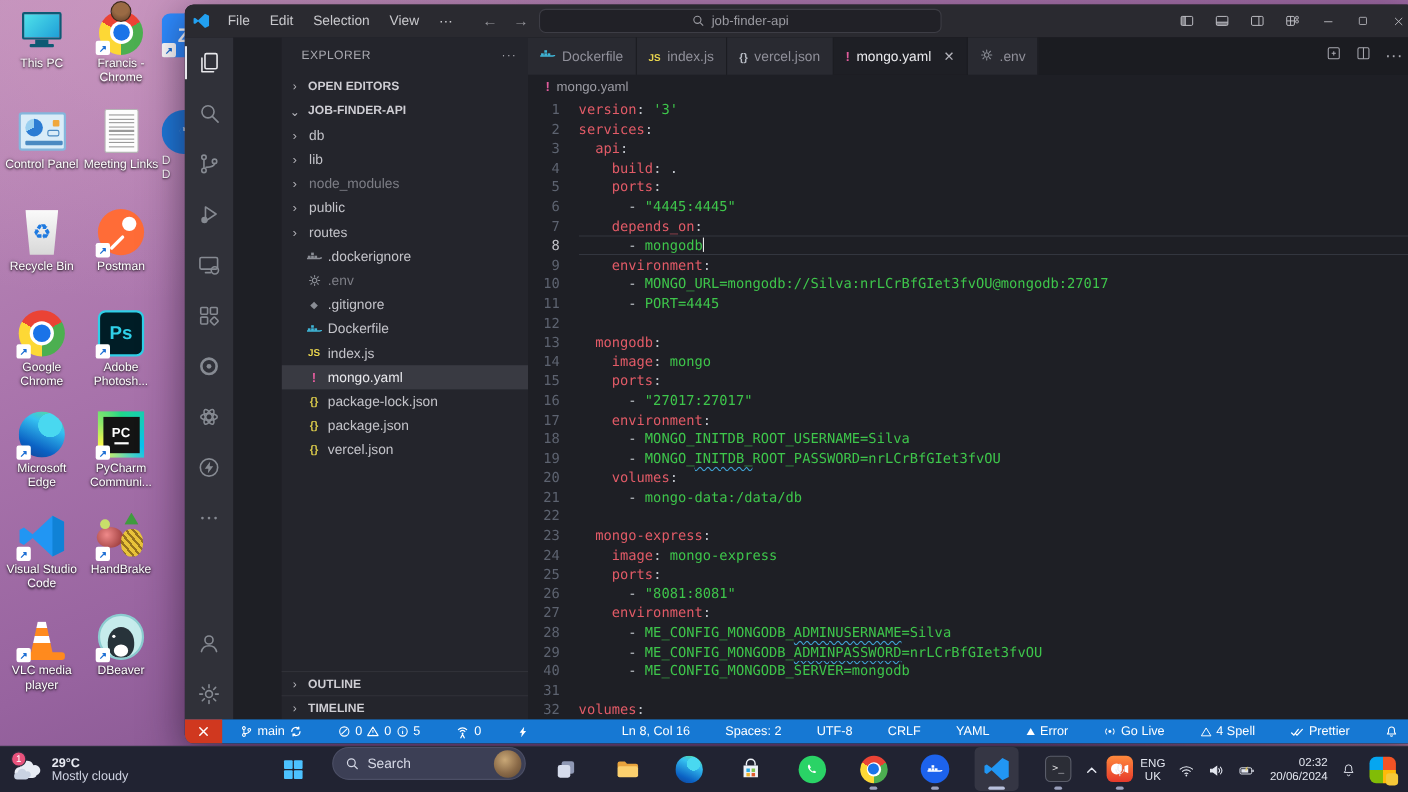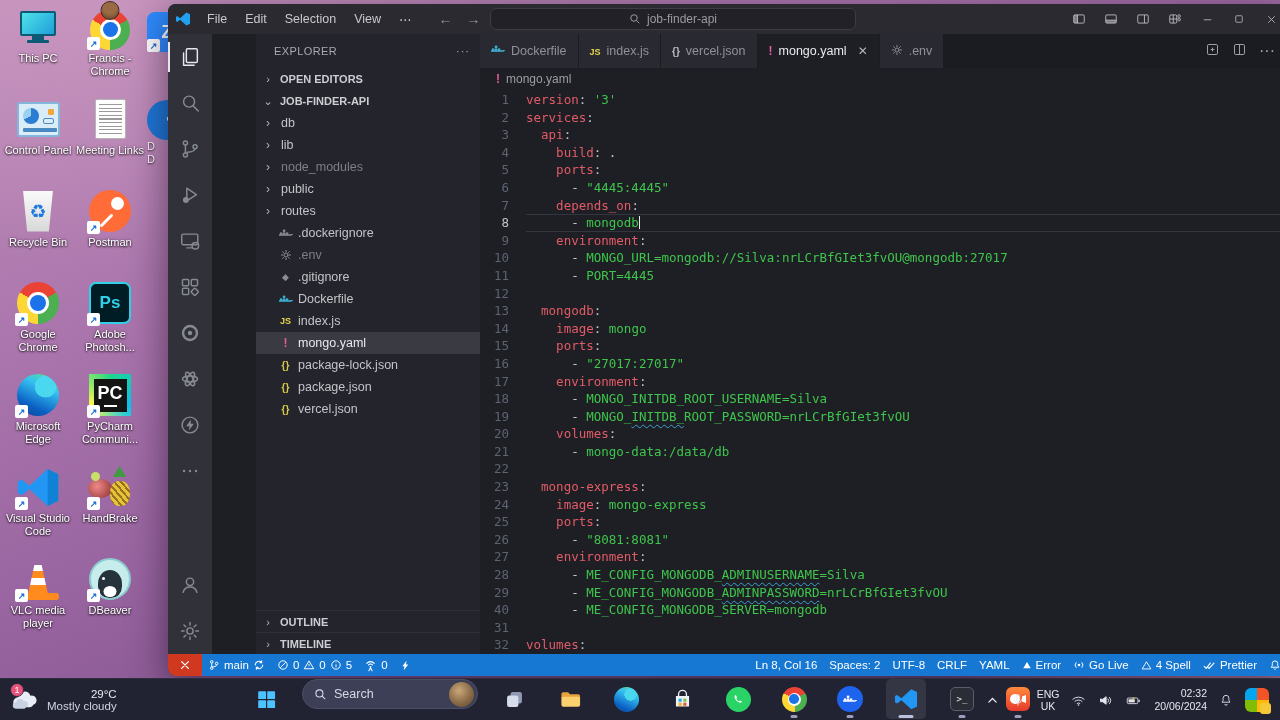--- a/index.html
+++ b/index.html
@@ -82,28 +82,28 @@
   .cl.cur .lc { box-shadow: inset 0 1px 0 #33363f, inset 0 -1px 0 #33363f; }
   .cl .lc { flex:1; }
   .tk-k { color:#e25b67; } .tk-s { color:#3ec54b; } .tk-p { color:#c2c6cc; } .tk-t { color:#c8ccd2; }
   .tk-q { color:#3ec54b; text-decoration:underline wavy #3f9fd0 1px; text-underline-offset:3px; }
   .caret { display:inline-block; width:1.5px; height:13px; background:#e8e8e8; vertical-align:-2px; }
   .scrollmark { position:absolute; right:2px; width:5px; border-radius:2px; background:#3d7fc4; }
   
   .statusbar { height:22px; background:#1678d3; flex:none; display:flex; align-items:center;
     color:#fff; font-size:11.5px; }
   .sb-remote { width:34px; height:100%; background:#d0381f; display:flex; align-items:center; justify-content:center; flex:none; }
-  .sbi { display:flex; align-items:center; gap:4px; padding:0 6px; height:100%; }
+  .sbi { display:flex; align-items:center; gap:4px; padding:0 16px; height:100%; }
   .sbi svg { flex:none; }
   .sb-sp { flex:1; }
   
   .taskbar { position:absolute; left:0; right:0; bottom:0; height:42px; background:#212332;
     border-top:1px solid rgba(255,255,255,.06); }
   .tb-weather { position:absolute; left:10px; top:0; height:42px; display:flex; align-items:center; gap:7px; color:#e8eaf2; }
-  .tb-weather .t1 { font-size:11.5px; font-weight:normal;text-align:right; }
+  .tb-weather .t1 { font-size:11.5px; font-weight:bold; }
   .tb-weather .t2 { font-size:11.5px; color:#cfd3e2; }
   .wx-cloud { position:relative; width:30px; height:22px; }
   .wx-badge { position:absolute; right:16px; top:-6px; min-width:14px; height:14px; border-radius:7px;
     background:#e8527c; color:#fff; font-size:9px; display:flex; align-items:center; justify-content:center;
     border:1.5px solid #2a2c3c; z-index:2; padding:0 2px;}
   .tb-center { position:absolute; left:246px; top:0; height:54px; display:flex; align-items:flex-start; gap:16px; }
   .tb-app { width:40px; height:40px; border-radius:5px; display:flex; align-items:center; justify-content:center;
     position:relative; }
   .tb-app .rdot { position:absolute; bottom:1px; left:50%; transform:translateX(-50%);
     width:7px; height:3px; border-radius:2px; background:#9aa0bc; }
@@ -208,21 +208,21 @@
       <div class="dicon">
         <div class="art">
           <div style="width:42px;height:42px;border-radius:50%;background:radial-gradient(circle at 68% 30%,#49d8f0 0 26%,transparent 27%),linear-gradient(205deg,#6ee86e -5%,#35c1f1 32%,#0b62c4 72%,#123f8f 100%)"></div>
           <span class="sc-badge">↗</span>
         </div>
         <div class="lbl">Microsoft Edge</div>
       </div>
       <div class="dicon">
         <div class="art">
           <div style="width:42px;height:42px;background:conic-gradient(#21d789,#07c3f2,#fcf84a,#21d789);display:flex;align-items:center;justify-content:center">
-            <div style="width:33px;height:33px;background:#141414;display:flex;flex-direction:column;align-items:center;justify-content:center;color:#fff;font-weight:bold;font-size:18px;line-height:1">PC<span style="width:13px;height:2px;background:#fff;margin-top:3px"></span></div>
+            <div style="width:33px;height:33px;background:#141414;display:flex;flex-direction:column;align-items:center;justify-content:center;color:#fff;font-weight:bold;font-size:12px;line-height:1">PC<span style="width:13px;height:2px;background:#fff;margin-top:3px"></span></div>
           </div>
           <span class="sc-badge">↗</span>
         </div>
         <div class="lbl">PyCharm Communi...</div>
       </div>
       <div class="dicon">
         <div class="art">
           <svg width="44" height="44" viewBox="0 0 100 100">
             <path fill="#2196f3" d="M72 9 31 47 13 33l-9 5v26l9 5 18-14 41 38 24-12V21z"></path>
             <path fill="#0d7fd0" opacity=".85" d="M72 9v84l24-12V21z"></path>

